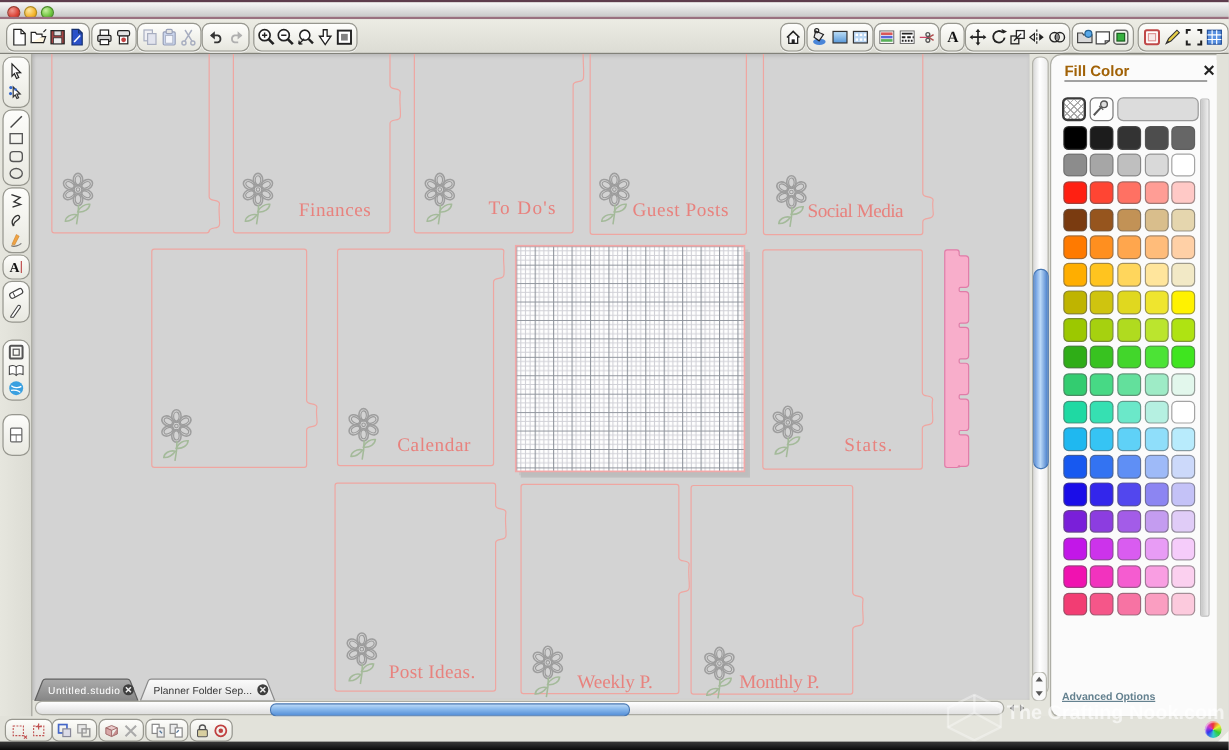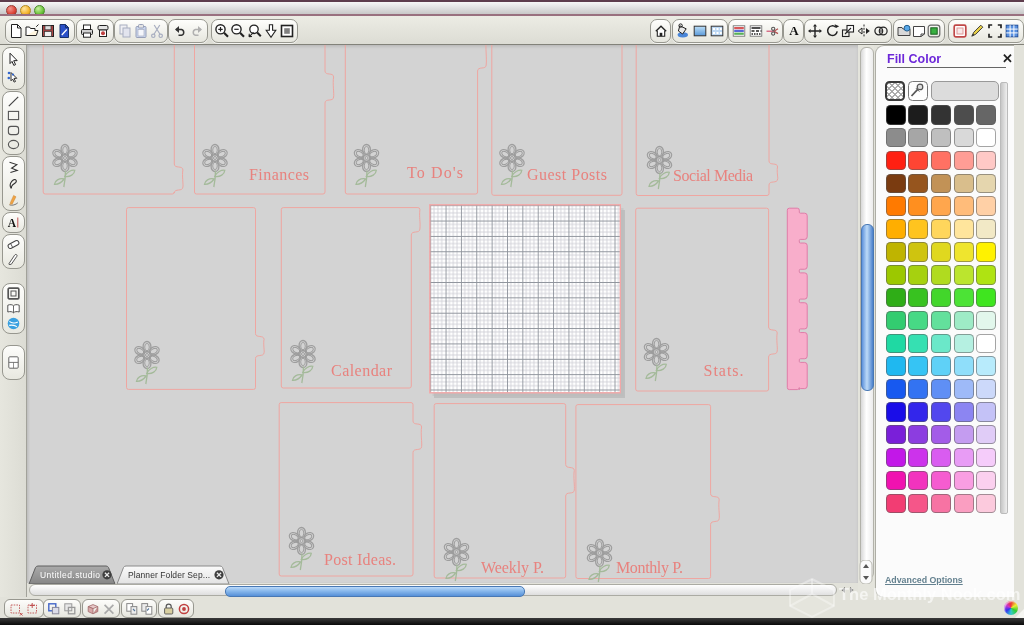--- a/index.html
+++ b/index.html
@@ -21,21 +21,21 @@
 .sgrp{position:absolute;left:2px;width:21px;border:1px solid #97978F;border-radius:8px;background:linear-gradient(#FDFDFB,#E8E8E0);}
 .sgrp svg{position:absolute;left:3px;}
 
 #canvas{left:27px;top:45px;width:831px;height:538px;background:#D3D3D3;overflow:hidden;box-shadow:inset 0 2px 3px rgba(0,0,0,0.10), inset 2px 0 2px rgba(0,0,0,0.05);}
 
 #vsb{left:858px;top:45px;width:16px;height:552px;background:#E4E4DC;}
 #vtrack{left:860px;top:47px;width:12px;height:530px;background:linear-gradient(90deg,#D8D8D8,#FFFFFF 45%,#ECECEC);border:1px solid #B2B2AA;border-radius:6px;}
 #vthumb{left:861px;top:224px;width:11px;height:165px;border-radius:6px;background:linear-gradient(90deg,#5E92DC,#BCDAF8 45%,#4A80CC);border:1px solid #4878B4;}
 
 #panel{left:875px;top:45px;width:139px;height:553px;background:#FBFBFB;border:1px solid #AEAEA6;border-right:none;border-radius:9px 0 0 9px;box-sizing:border-box;}
-#ptitle{left:11px;top:6px;font-size:12.5px;font-weight:bold;color:#6d28d9;}
+#ptitle{left:11px;top:6px;font-size:12.5px;font-weight:bold;color:#a16207;}
 #pclose{left:126px;top:5px;font-size:13px;font-weight:bold;color:#222;}
 #pline{left:11px;top:21px;width:119px;height:1px;background:#666;}
 .sw{position:absolute;width:20px;height:19.5px;border-radius:4.5px;border:1px solid rgba(90,90,90,.55);box-sizing:border-box;}
 #pscroll{left:124px;top:36px;width:6px;height:430px;background:linear-gradient(90deg,#C6C6C6,#EFEFEF);border:1px solid #BBB;border-radius:2px;}
 #advopt{left:9px;top:529px;font-size:8.8px;font-weight:bold;color:#64818F;text-decoration:underline;}
 
 #tabs{left:27px;top:565px;width:210px;height:19px;}
 
 #htrack{left:29px;top:584px;width:808px;height:12px;background:linear-gradient(#FFFFFF,#DEDEDE);border:1px solid #ABABA3;border-radius:6px;box-sizing:border-box;}
 #hthumb{left:225px;top:585.5px;width:298px;height:9.5px;border-radius:5px;background:linear-gradient(#BCDAF8,#88B8EC 45%,#5690D8);border:1px solid #4878B4;}
@@ -703,20 +703,20 @@
       <path d="M7 20 L4 16h6Z" fill="#555"></path>
     </svg>
 
 <svg class="abs" style="left:786px;top:578px" width="52" height="40" viewBox="0 0 52 40">
       <g stroke="rgba(255,255,255,0.34)" fill="rgba(255,255,255,0.10)" stroke-width="2">
         <path d="M26 1 L48 12 48 28 26 39 4 28 4 12Z"></path>
         <path d="M26 1 V16 L48 28 M26 16 L4 28" fill="none"></path>
       </g>
     </svg>
 
-<div class="abs" id="wmtext">The Monthly Nook.com</div>
+<div class="abs" id="wmtext">The Crafting Nook.com</div>
 
 <div class="abs" id="cwheel"></div>
 
 <div class="abs" id="grip"></div>
 
 <div class="abs" id="blackstrip"></div>
 </div>
 
 </body></html>

